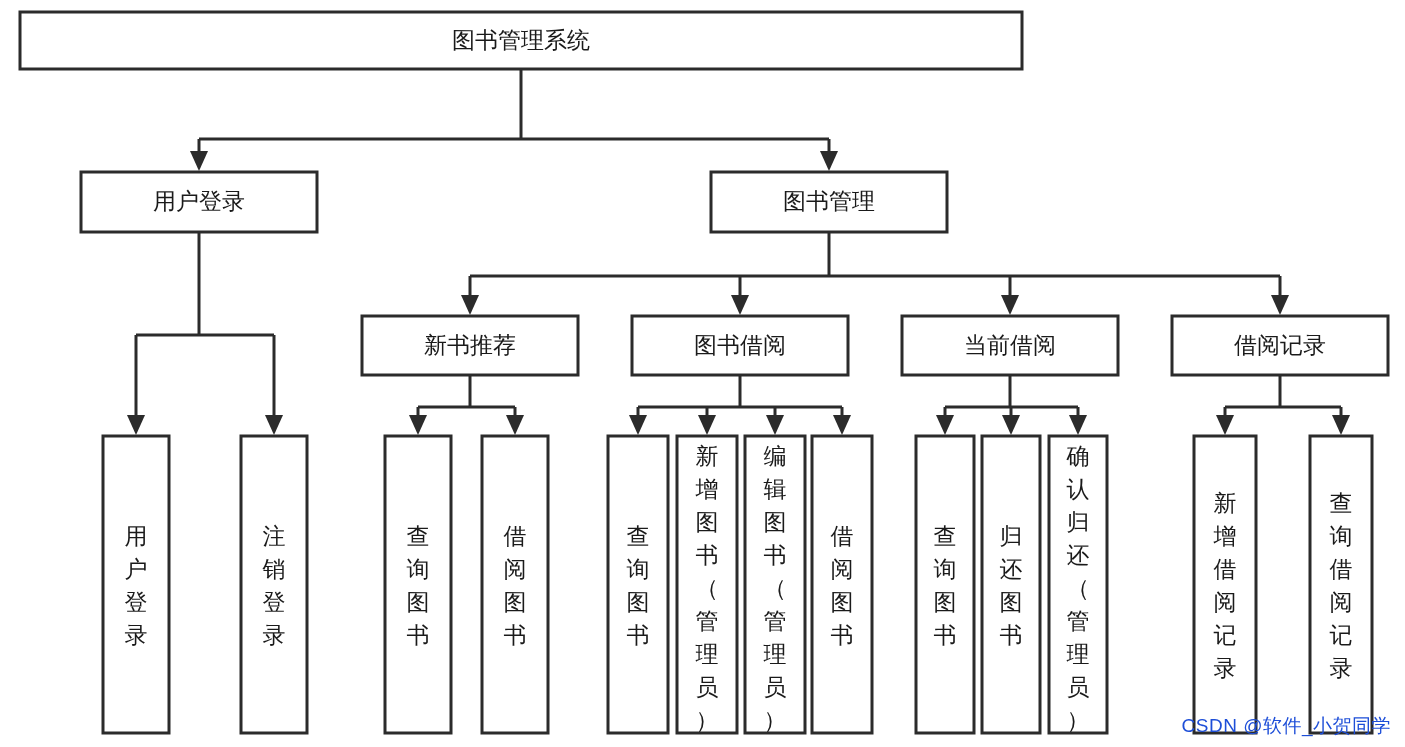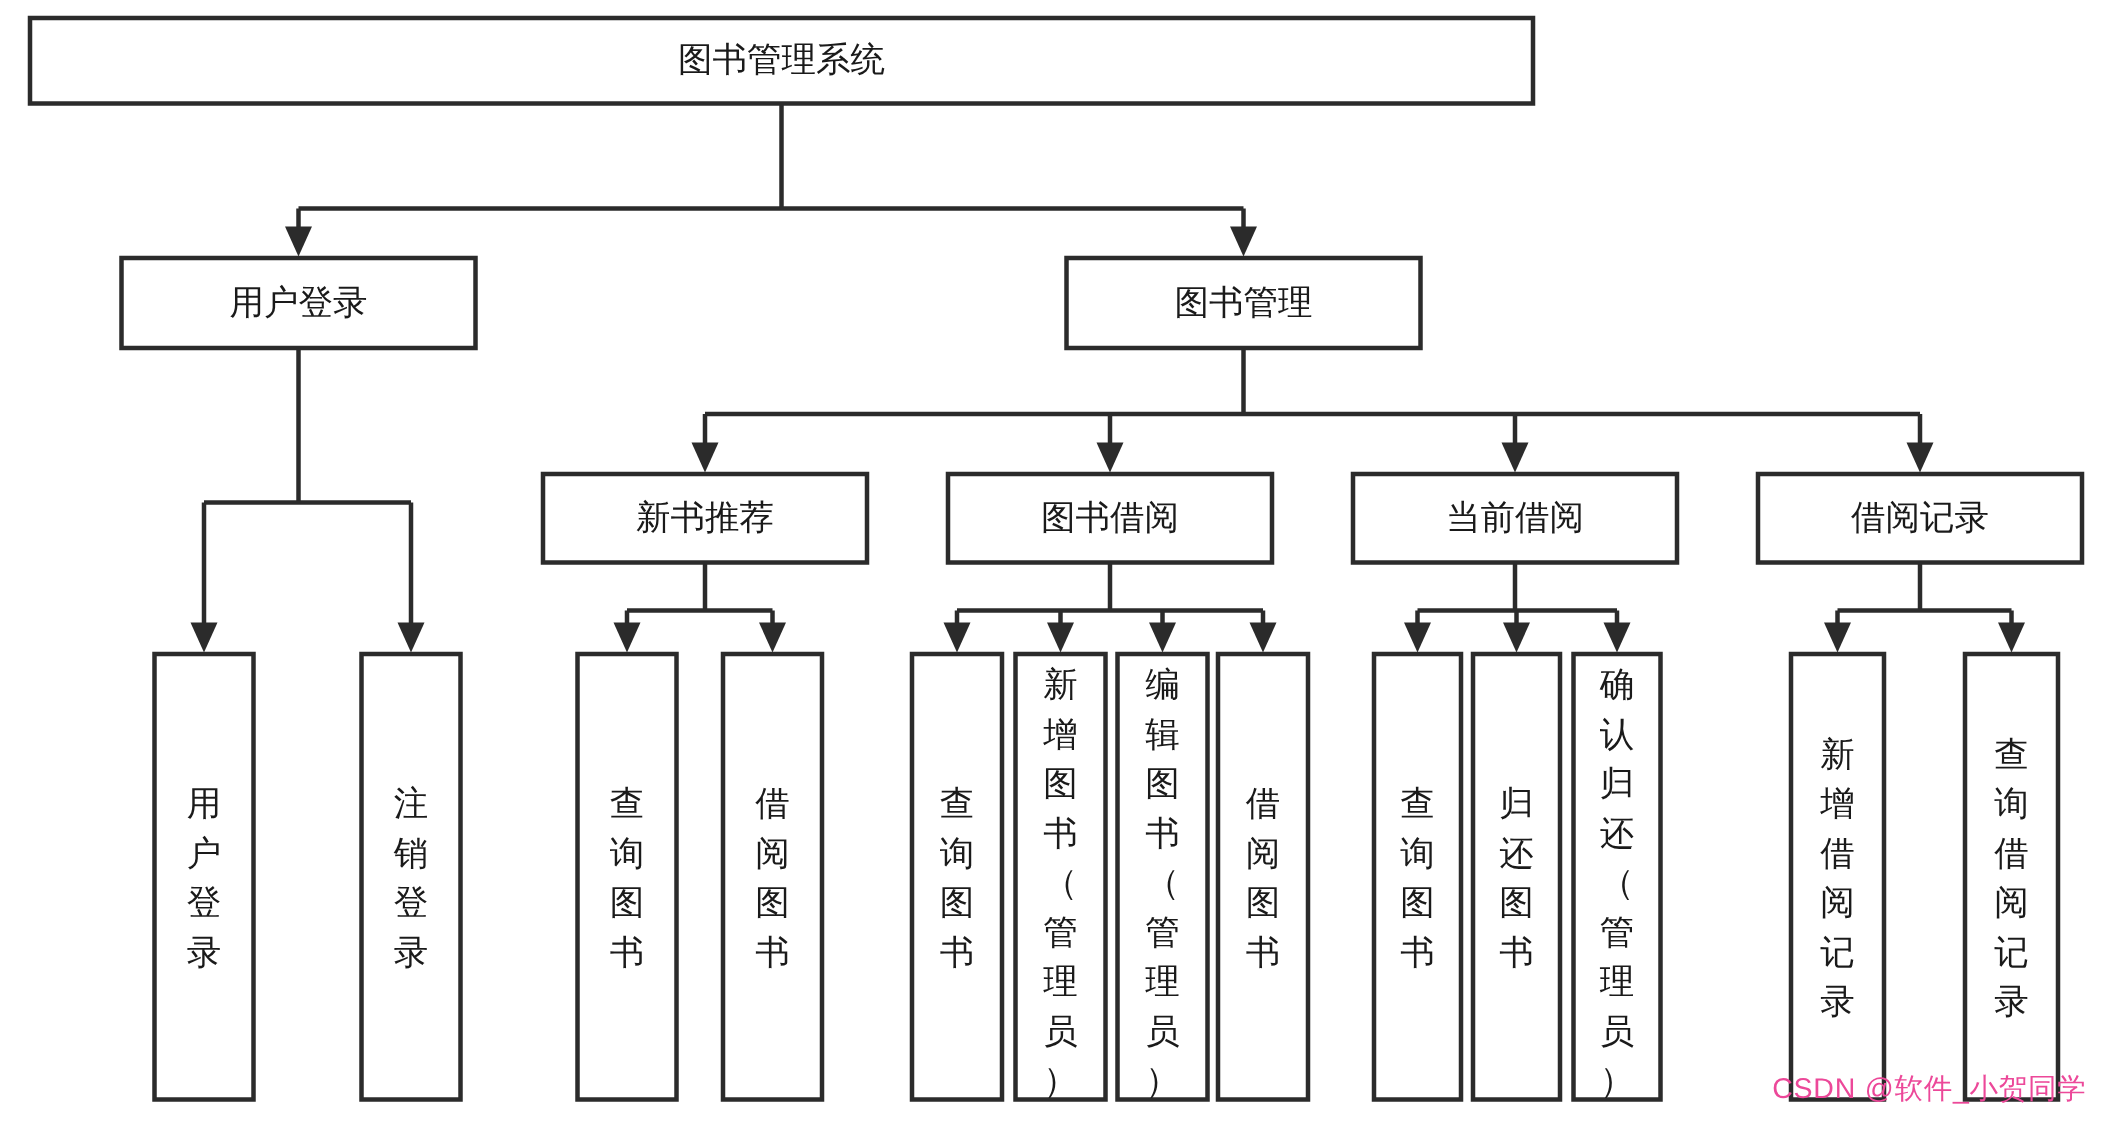--- a/index.html
+++ b/index.html
@@ -46,21 +46,21 @@
     font-family: "Liberation Sans", "DejaVu Sans", sans-serif;
     font-size: 23px;
     text-anchor: middle;
   }
   .watermark {
     position: absolute;
     right: 14px;
     bottom: 8px;
     font-family: "Liberation Sans", "DejaVu Sans", sans-serif;
     font-size: 19px;
-    color: #ec4899;
+    color: #1d4ed8;
     letter-spacing: 0.5px;
     white-space: nowrap;
     pointer-events: none;
     margin-top: 32px;
   }
 </style>
 </head>
 <body>
 
 <svg id="diagram" viewBox="0 0 1405 747" xmlns="http://www.w3.org/2000/svg">

